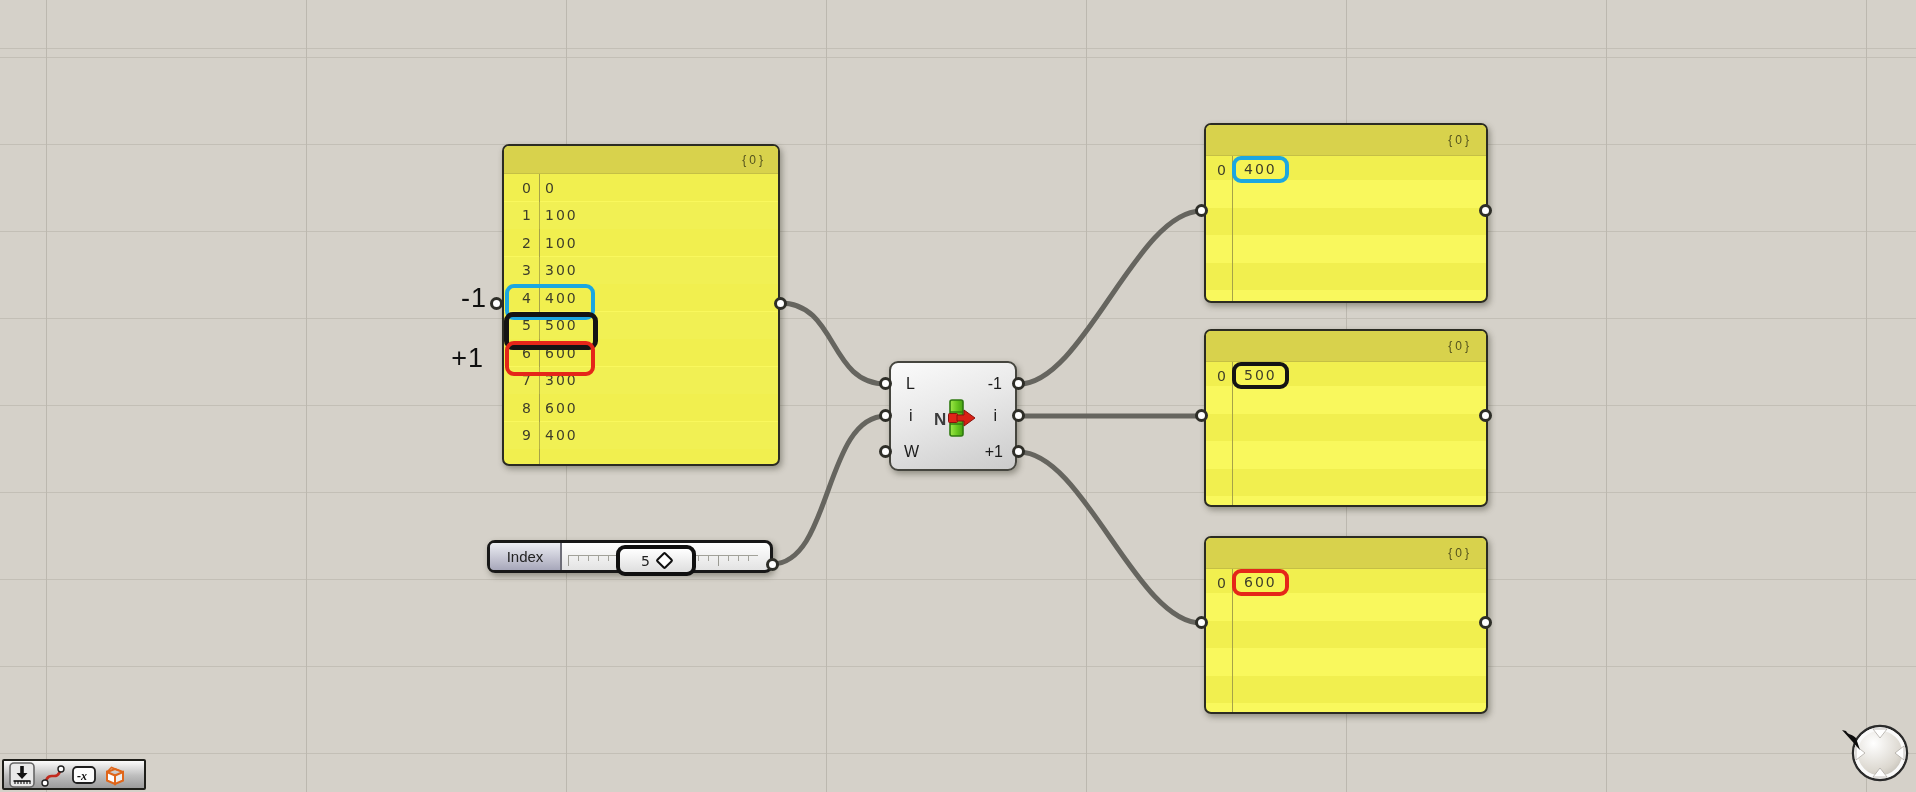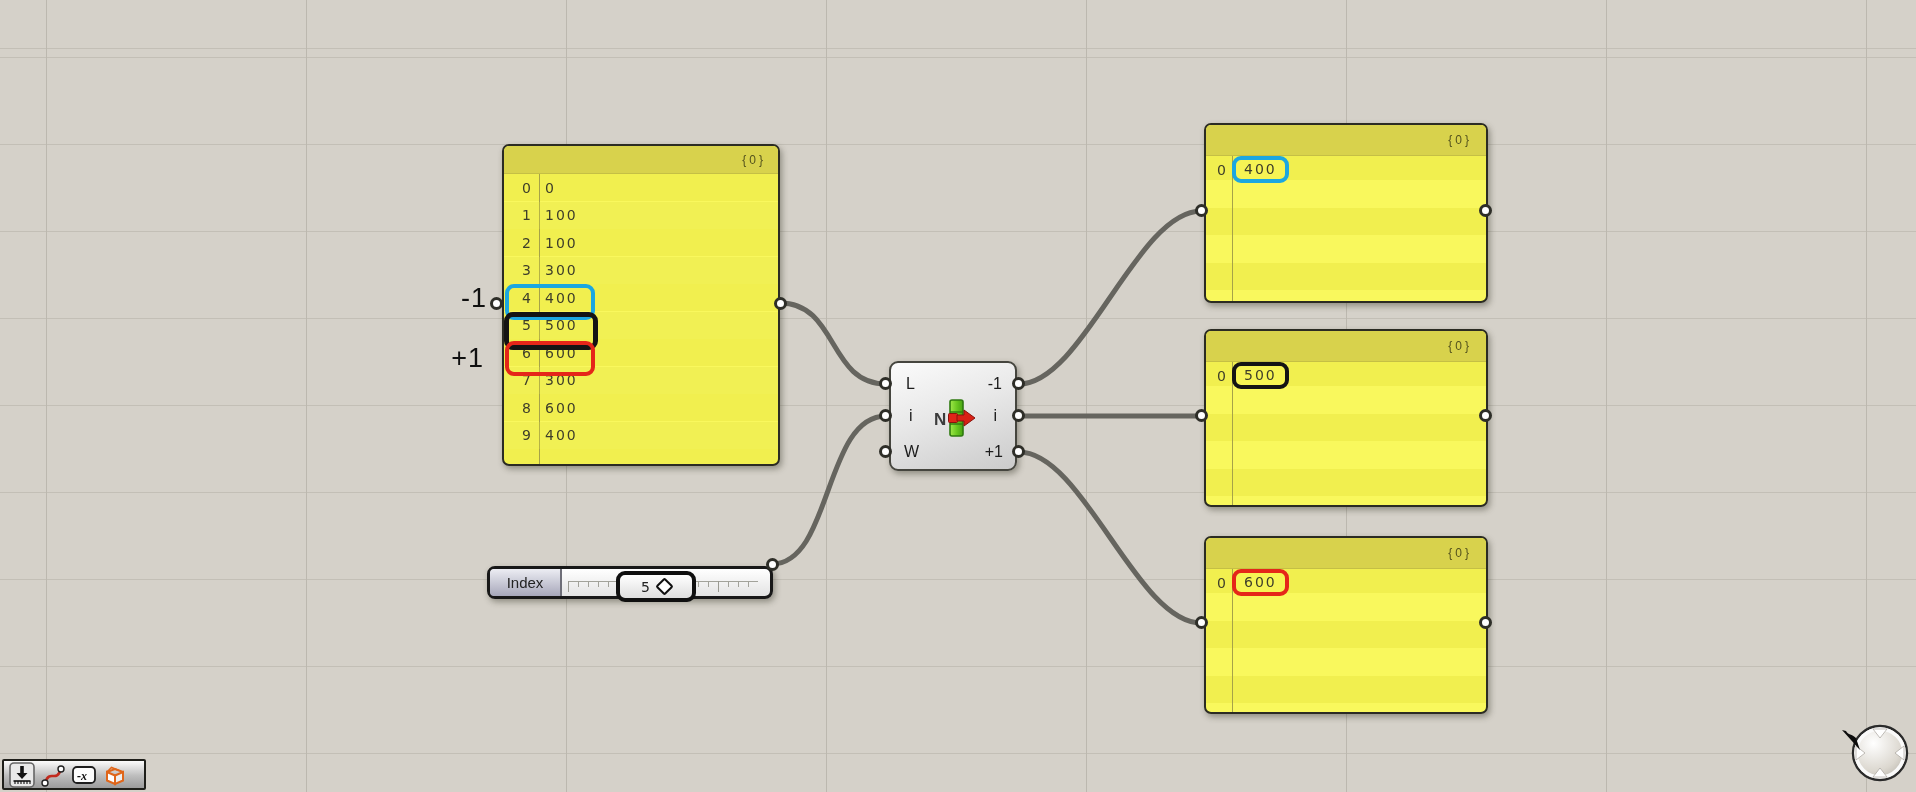--- a/index.html
+++ b/index.html
@@ -57,21 +57,21 @@
     box-sizing:border-box;
   }
   .port-label{position:absolute;font-size:16px;color:#1c1c1c;}
 
   
   .nub{position:absolute;width:13px;height:13px;border-radius:50%;
     background:#fff;border:3px solid #2e2e28;box-sizing:border-box;}
 
   
   .gh-slider{
-    position:absolute;left:487px;top:566px;width:286px;height:33px;
+    position:absolute;left:487px;top:540px;width:286px;height:33px;
     background:linear-gradient(#ffffff,#e3e3e3);
     border:3px solid #181818;border-radius:8px;box-sizing:border-box;
     box-shadow:2px 3px 6px rgba(40,40,25,.40);
   }
   .sl-name{
     position:absolute;left:0;top:0;bottom:0;width:70px;
     background:linear-gradient(#ecedf3,#a7a7ba);
     border-right:2px solid #6e6e78;border-radius:4px 0 0 4px;
     display:flex;align-items:center;justify-content:center;
     font-size:15px;color:#232323;

